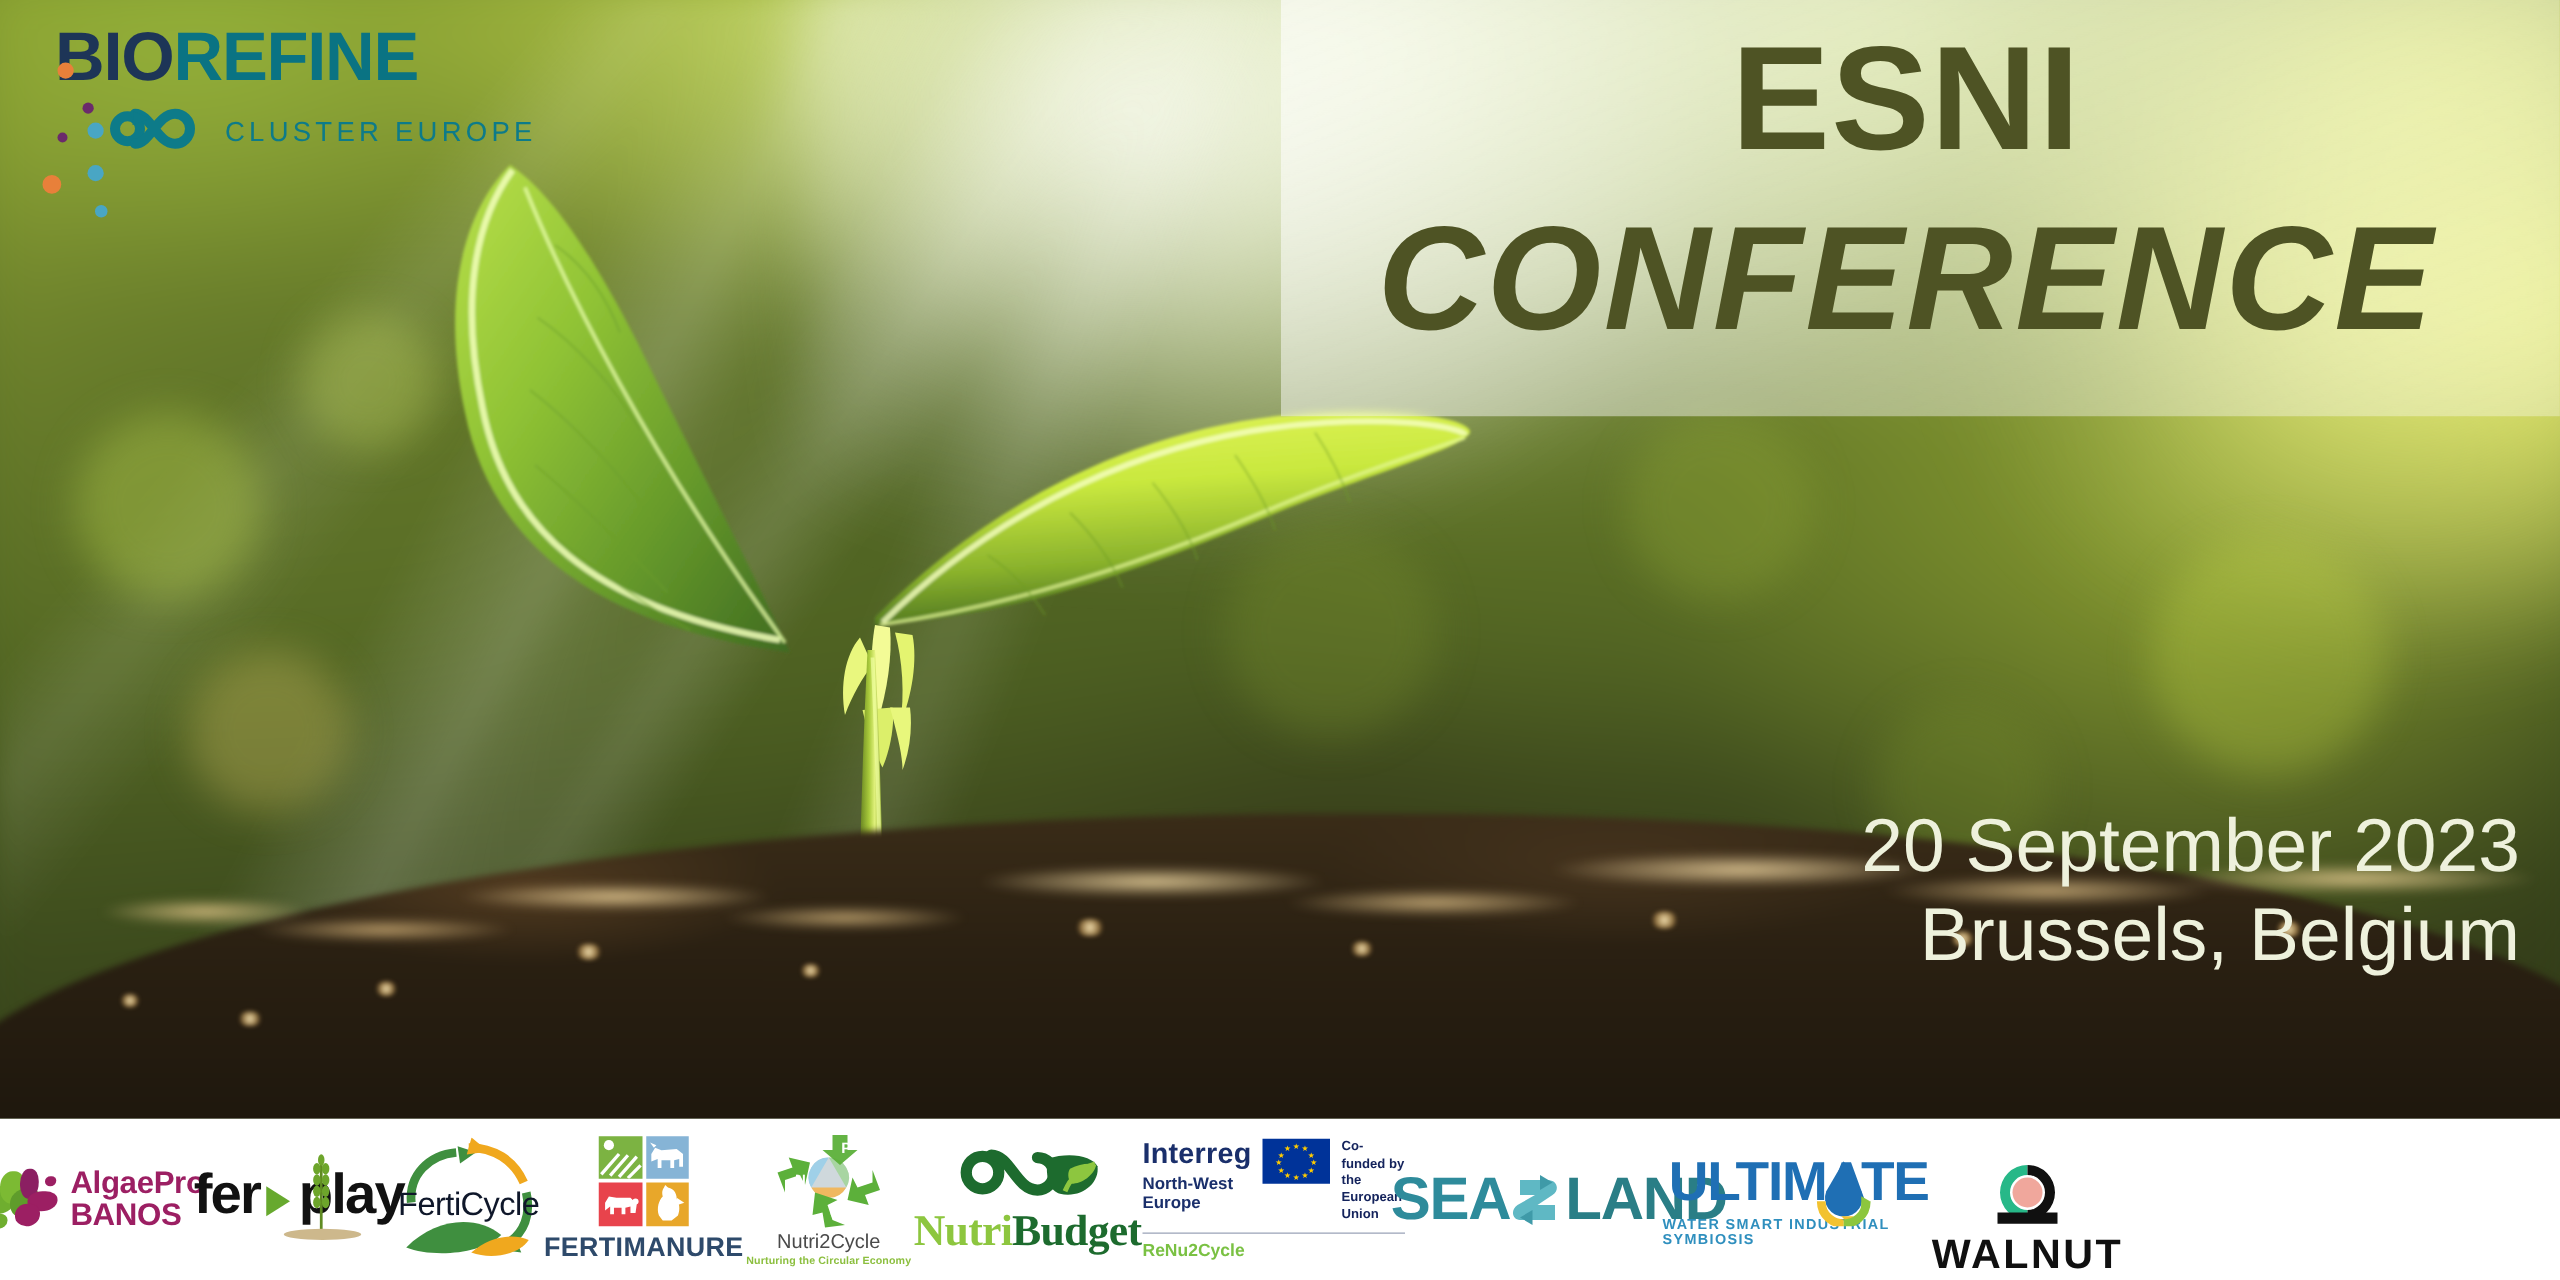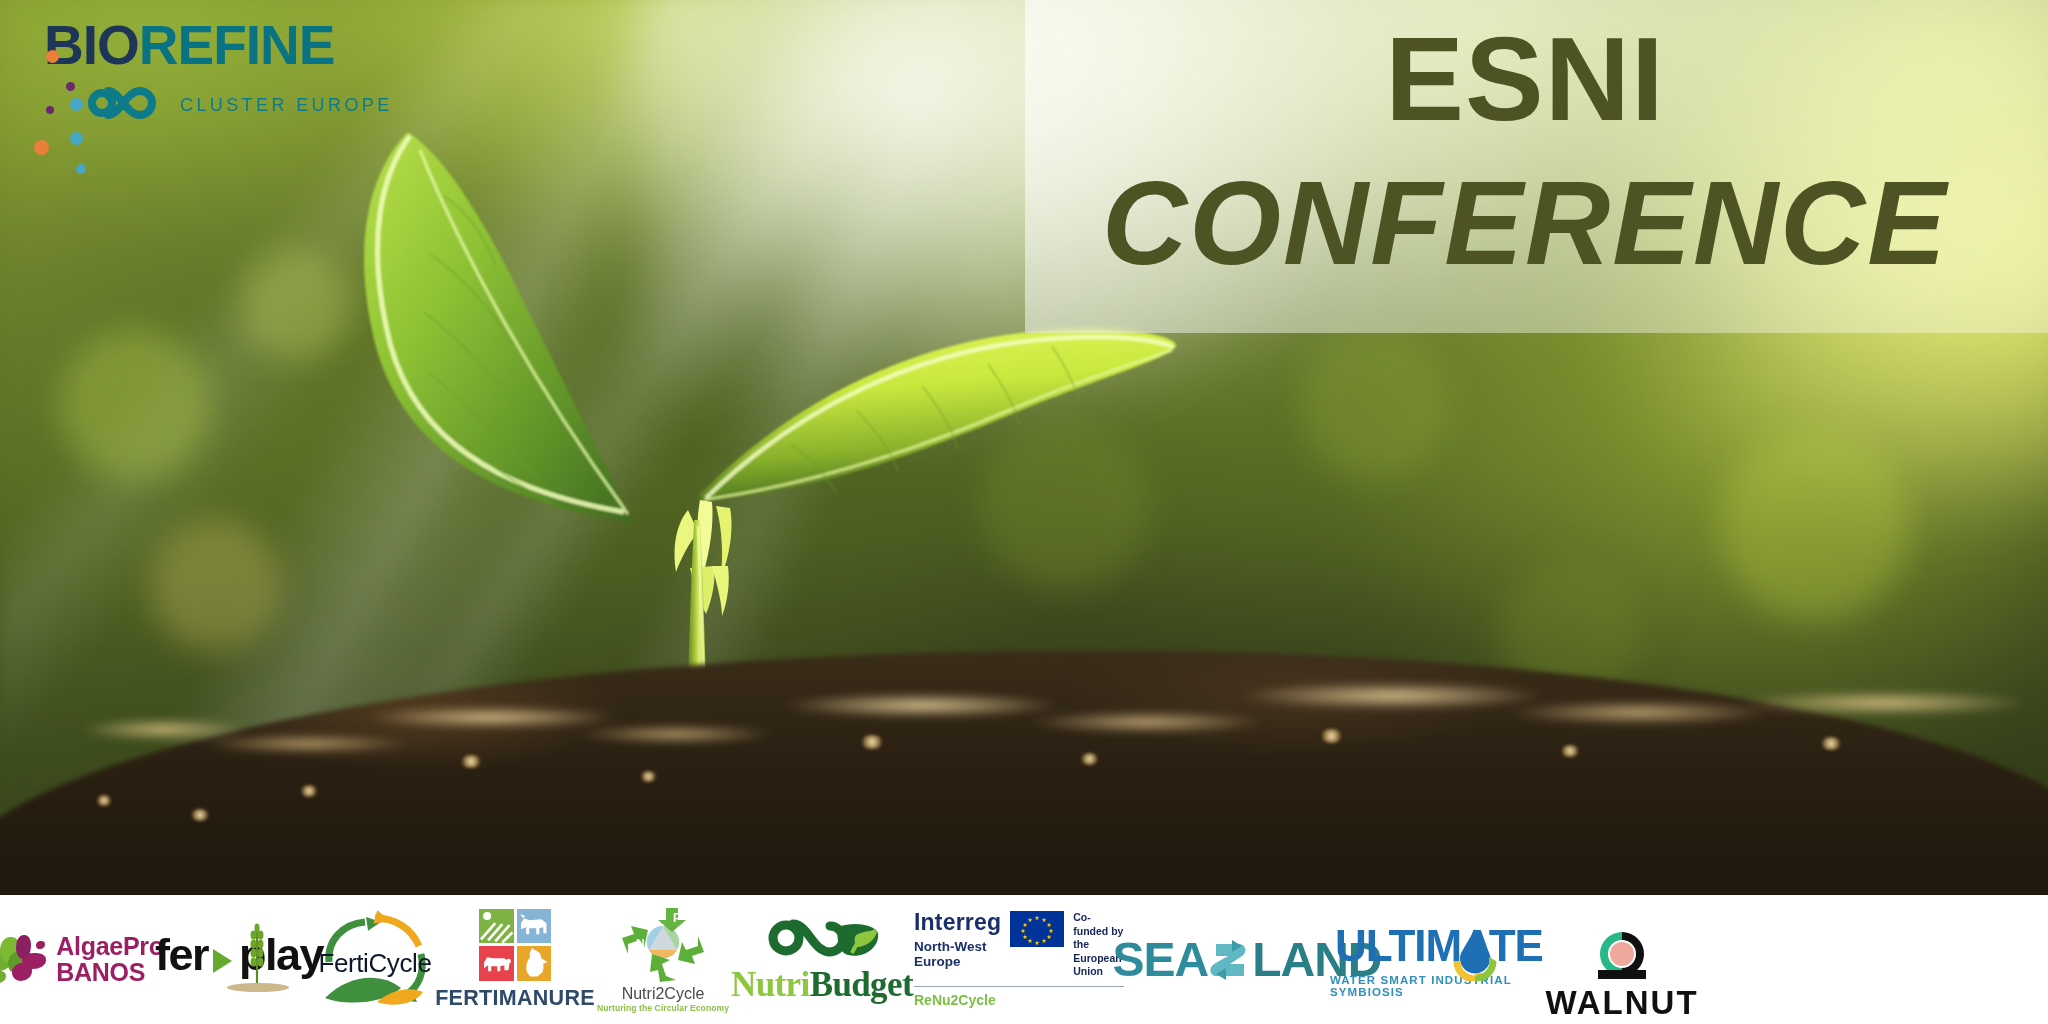--- a/index.html
+++ b/index.html
@@ -76,21 +76,21 @@
 
   
   .plant { position:absolute; left:0; top:0; width:2048px; height:895px; }
 
   
   .brand { position:absolute; left:18px; top:18px; width:360px; height:110px; }
   .brand-word { font-weight:700; font-size:55px; letter-spacing:-1px; line-height:1;
     white-space:nowrap; }
   .brand-bio { color:#1d3557; }
   .brand-refine { color:#0a7383; }
-  .brand-sub { color:#0d7b89; font-size:18px; letter-spacing:3.4px;
+  .brand-sub { color:#0d7b89; font-size:22px; letter-spacing:3.4px;
     font-weight:400; line-height:1; white-space:nowrap; }
   .brand-row2 { display:flex; align-items:center; gap:14px; margin-top:8px; }
   .dots { position:absolute; left:0; top:22px; width:80px; height:110px; }
   .dot { position:absolute; border-radius:50%; }
 
   
   .panel { position:absolute; left:1025px; top:0; width:1023px; height:333px;
     background:linear-gradient(160deg, rgba(255,255,255,.62), rgba(255,255,255,.34));
     backdrop-filter:blur(3px); }
   .title { position:absolute; left:1025px; top:8px; width:1000px;
@@ -322,20 +322,24 @@
         <div class="dot" style="left:58px;top:124px;width:10px;height:10px;background:#49a6c4;"></div>
       </div>
     </div>
 
     <div class="panel"></div>
     <div class="title">
       <div>ESNI</div>
       <div class="title-l2">CONFERENCE</div>
     </div>
 
+    <div class="meta">
+      <div class="meta-date">20 September 2023</div>
+      <div class="meta-place">Brussels, Belgium</div>
+    </div>
   </div>
 
   <div class="strip">
 
     <div class="logo-cell" style="width:150px;">
       <div class="algae">
         <div class="algae-ico">
           <div class="blob" style="left:2px;top:16px;width:24px;height:22px;background:#6fae2f;"></div>
           <div class="blob" style="left:14px;top:4px;width:20px;height:26px;background:#7cba33;"></div>
           <div class="blob" style="left:22px;top:18px;width:26px;height:24px;background:#5f9c2b;"></div>

